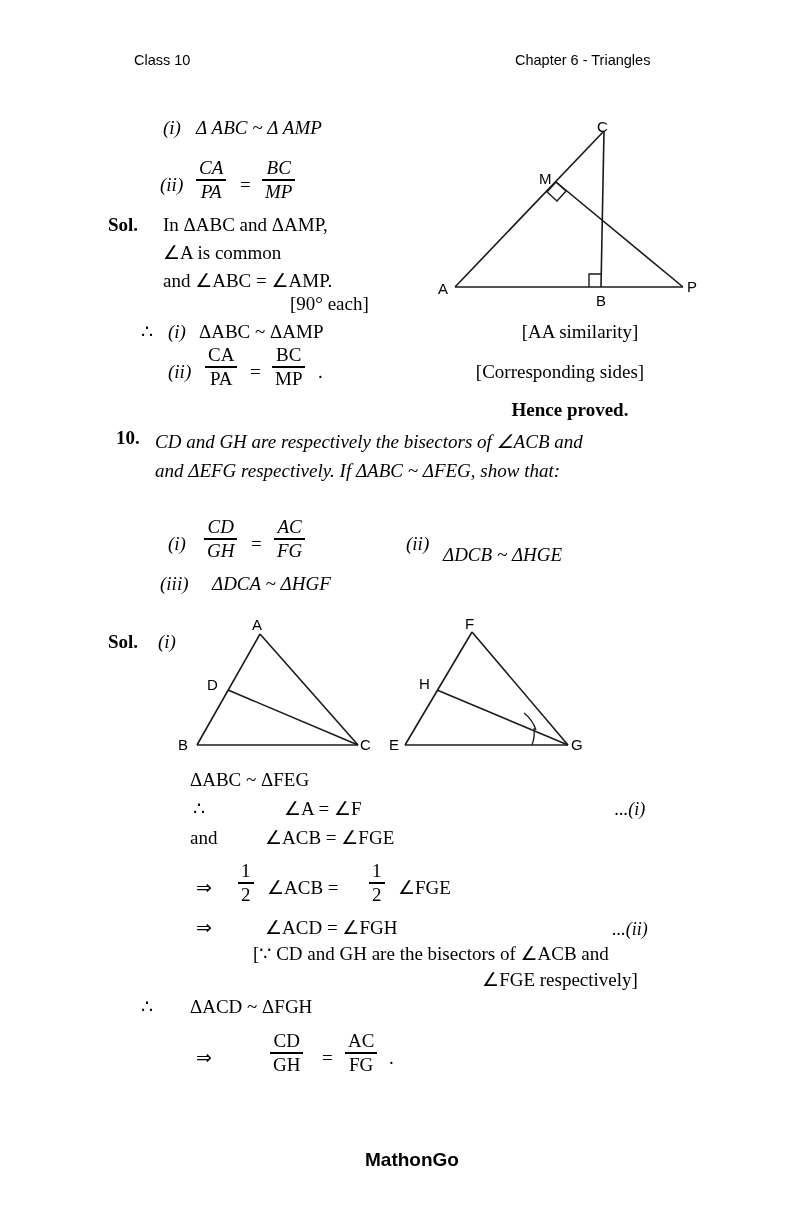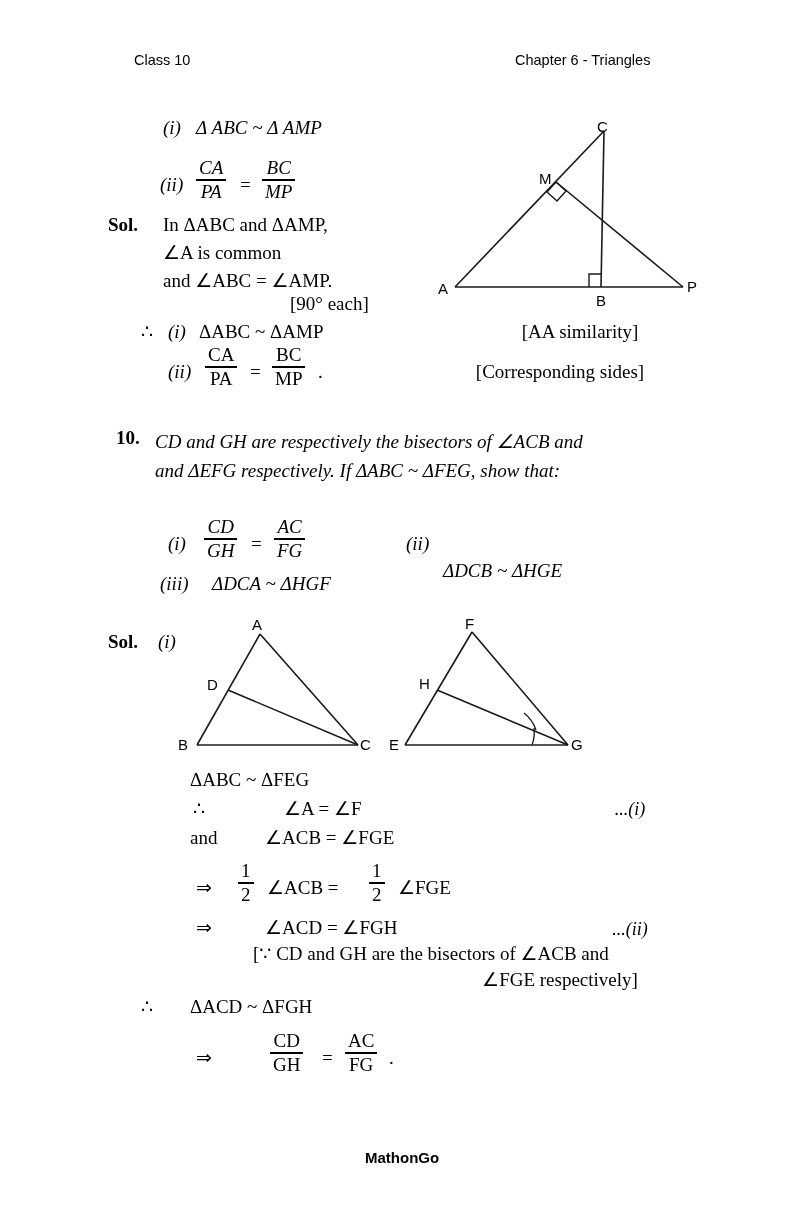--- a/index.html
+++ b/index.html
@@ -23,21 +23,21 @@
     font-size: 14.5px;
     color: #000;
     white-space: nowrap;
   }
   .hdr-left  { left: 134px; top: 52px; }
   .hdr-right { left: 515px; top: 52px; }
 
   .ftr {
     position: absolute;
     font-family: "Liberation Sans", sans-serif;
-    font-size: 15px;
+    font-size: 19px;
     font-weight: bold;
     white-space: nowrap;
   }
   .ftr-brand { left: 365px; top: 1149px; }
   .ftr-page  { left: 645px; top: 1215px; font-weight: bold; }
 
   
   .t {
     position: absolute;
     white-space: nowrap;
@@ -132,20 +132,21 @@
   </div>
   <div class="t serif s19" style="left:250px; top:362px;">=</div>
   <div class="frac s19" style="left:272px; top:345px;">
     <span class="num">BC</span>
     <span class="bar"></span>
     <span class="den">MP</span>
   </div>
   <div class="t serif s19" style="left:318px; top:362px;">.</div>
   <div class="t serif s19 right" style="left:420px; top:362px; width:280px;">[Corresponding sides]</div>
 
+  <div class="t serif bold s19 right" style="left:440px; top:400px; width:260px;">Hence proved.</div>
 
   <div class="diagram" style="left:0px; top:0px;">
     <svg width="800" height="420" viewBox="0 0 800 420">
 
       <line x1="455" y1="287" x2="683" y2="287" stroke="#1a1a1a" stroke-width="1.6"></line>
 
       <line x1="455" y1="287" x2="604" y2="131" stroke="#1a1a1a" stroke-width="1.6"></line>
 
       <line x1="604" y1="131" x2="601" y2="287" stroke="#1a1a1a" stroke-width="1.6"></line>
 
@@ -175,21 +176,21 @@
     <span class="den">GH</span>
   </div>
   <div class="t serif s19" style="left:251px; top:534px;">=</div>
   <div class="frac ital s19" style="left:274px; top:517px;">
     <span class="num">AC</span>
     <span class="bar"></span>
     <span class="den">FG</span>
   </div>
 
   <div class="t serif ital s19" style="left:406px; top:534px;">(ii)</div>
-  <div class="t serif ital s19" style="left:443px; top:561px;">ΔDCB ~ ΔHGE</div>
+  <div class="t serif ital s19" style="left:443px; top:545px;">ΔDCB ~ ΔHGE</div>
 
   <div class="t serif ital s19" style="left:160px; top:574px;">(iii)</div>
   <div class="t serif ital s19" style="left:204px; top:574px;margin-left:8px;">ΔDCA ~ ΔHGF</div>
 
   <div class="t serif bold s19" style="left:108px; top:632px;">Sol.</div>
   <div class="t serif ital s19" style="left:158px; top:632px;">(i)</div>
 
   <div class="diagram" style="left:0px; top:0px;">
     <svg width="800" height="780" viewBox="0 0 800 780">
       <line x1="197" y1="745" x2="358" y2="745" stroke="#555" stroke-width="2.2"></line>

